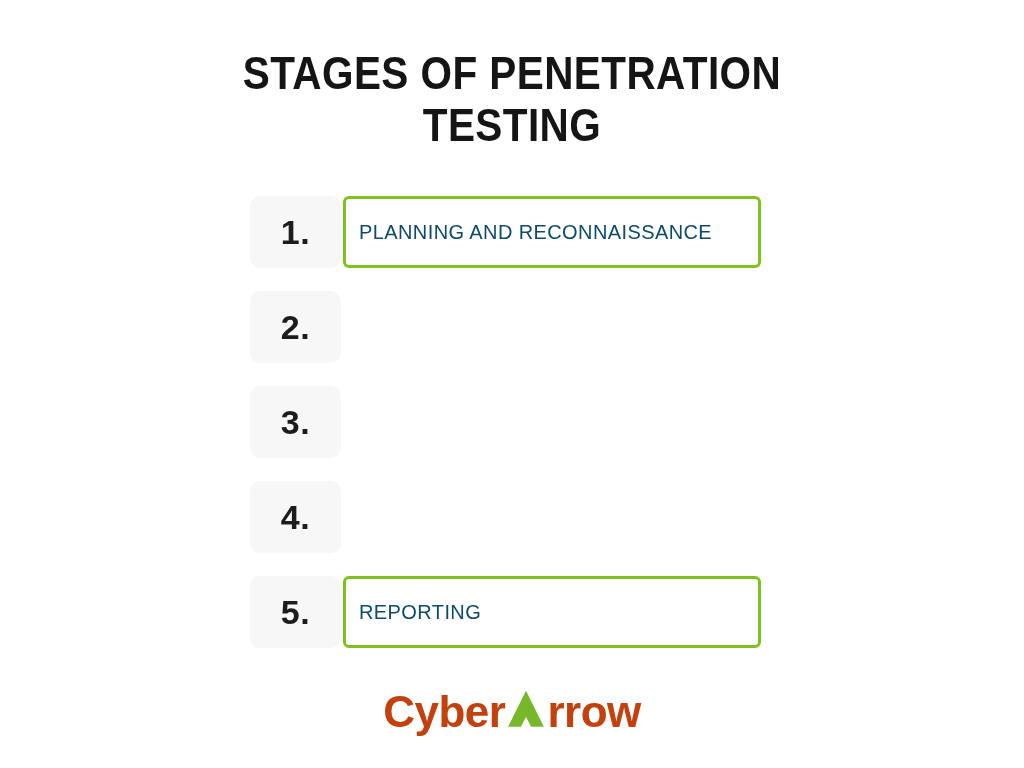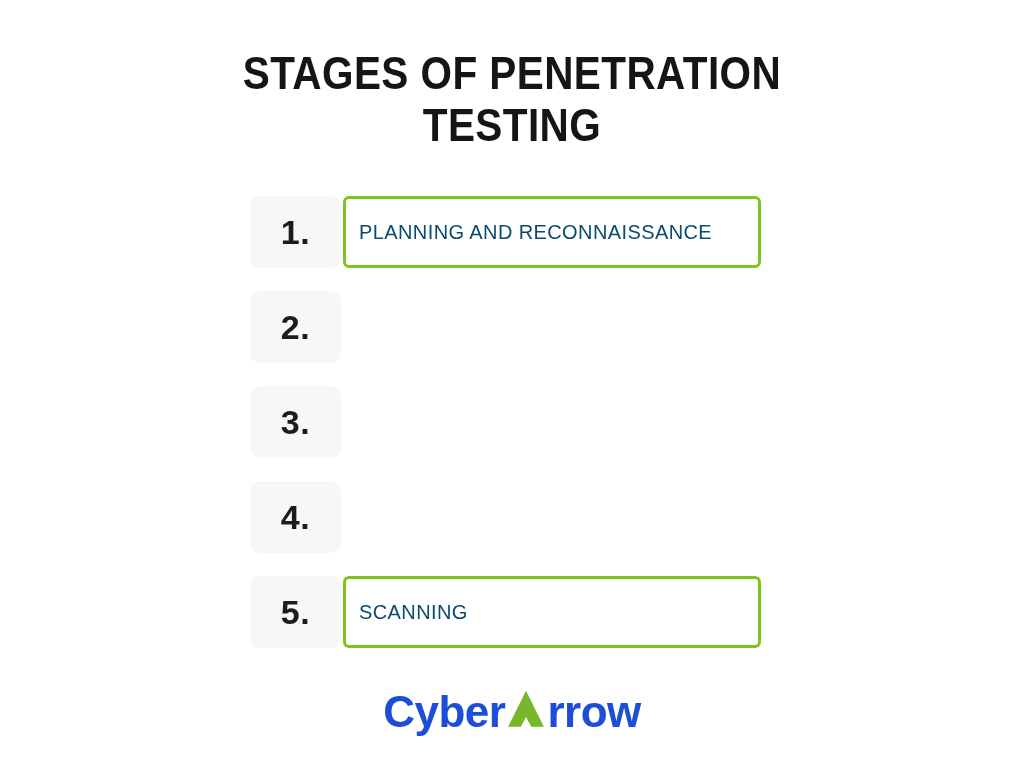--- a/index.html
+++ b/index.html
@@ -79,21 +79,21 @@
   }
 
   
   .logo {
     position: absolute;
     top: 688px; left: 0; right: 0;
     text-align: center;
     font-size: 44px;
     font-weight: 800;
     letter-spacing: -0.5px;
-    color: #1d4ed8;
+    color: #c2410c;
     line-height: 48px;
     white-space: nowrap;
   }
   .logo .arrow-a {
     display: inline-block;
     width: 40px; height: 38px;
     vertical-align: -1px;
     margin: 0 1px;
   }
 </style>
@@ -136,21 +136,21 @@
       <div class="num-box">
         <span class="num-text">4.</span>
       </div>
     </div>
 
     <div class="stage-row">
       <div class="num-box">
         <span class="num-text">5.</span>
       </div>
       <div class="label-box">
-        <span class="label-text">SCANNING</span>
+        <span class="label-text">REPORTING</span>
       </div>
     </div>
 
   </div>
 
   <div class="logo">
     <span>Cyber</span><svg class="arrow-a" viewBox="0 0 100 100" xmlns="http://www.w3.org/2000/svg">
         <path d="M50 2 L97 97 L63.5 97 L50 71 L36.5 97 L3 97 Z" fill="#76b82a"></path>
       </svg><span>rrow</span>
   </div>

